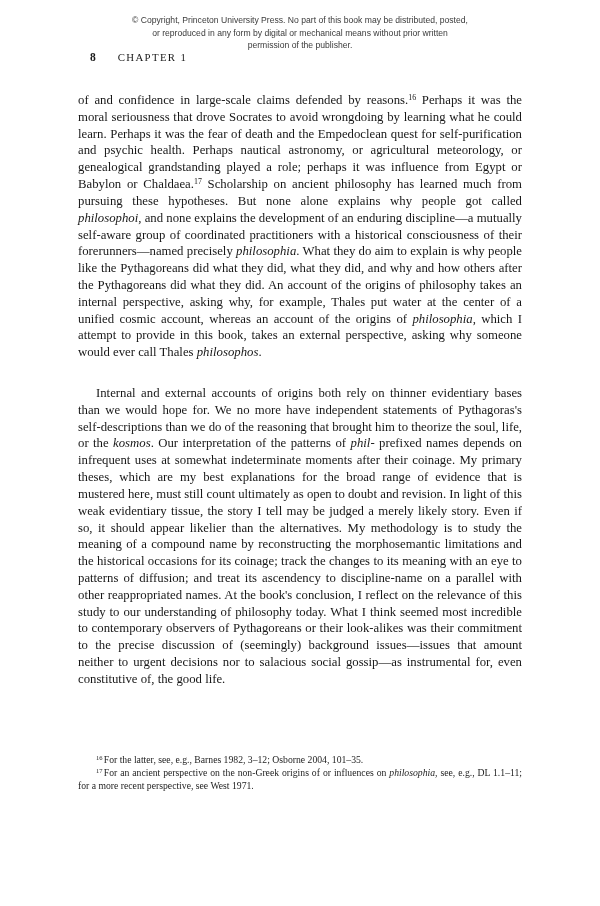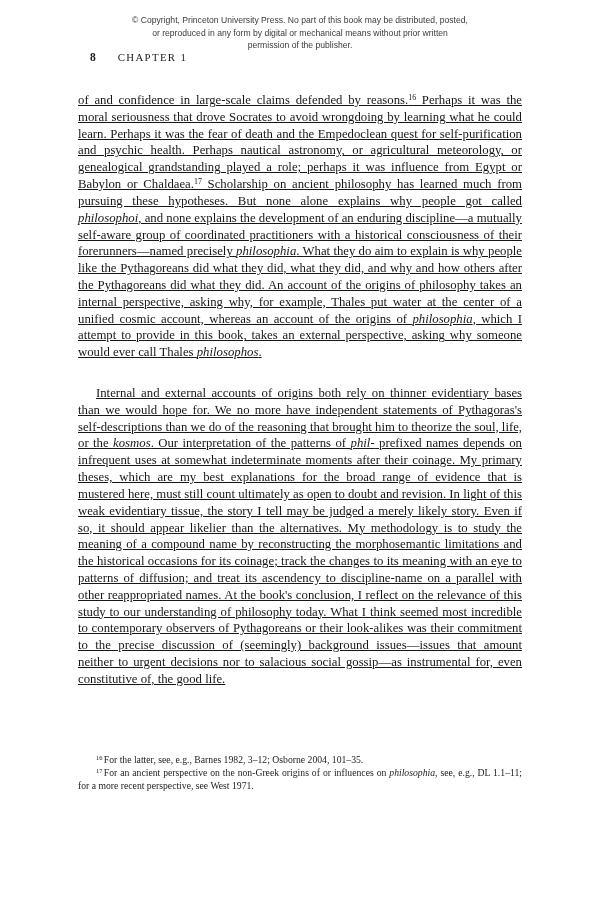--- a/index.html
+++ b/index.html
@@ -64,21 +64,20 @@
     position: absolute;
     top: 92px;
     left: 78px;
     width: 444px;
     font-size: 12.75px;
     line-height: 16.82px;
     text-align: justify;
     text-justify: inter-word;
     color: #171717;
     hyphens: manual;
-    text-decoration: underline;
   }
   .body-text p {
     margin: 0;
   }
   .body-text p.indented {
     text-indent: 18px;
     margin-top: 24px;
   }
   .body-text i, .footnotes i {
     font-style: italic;

